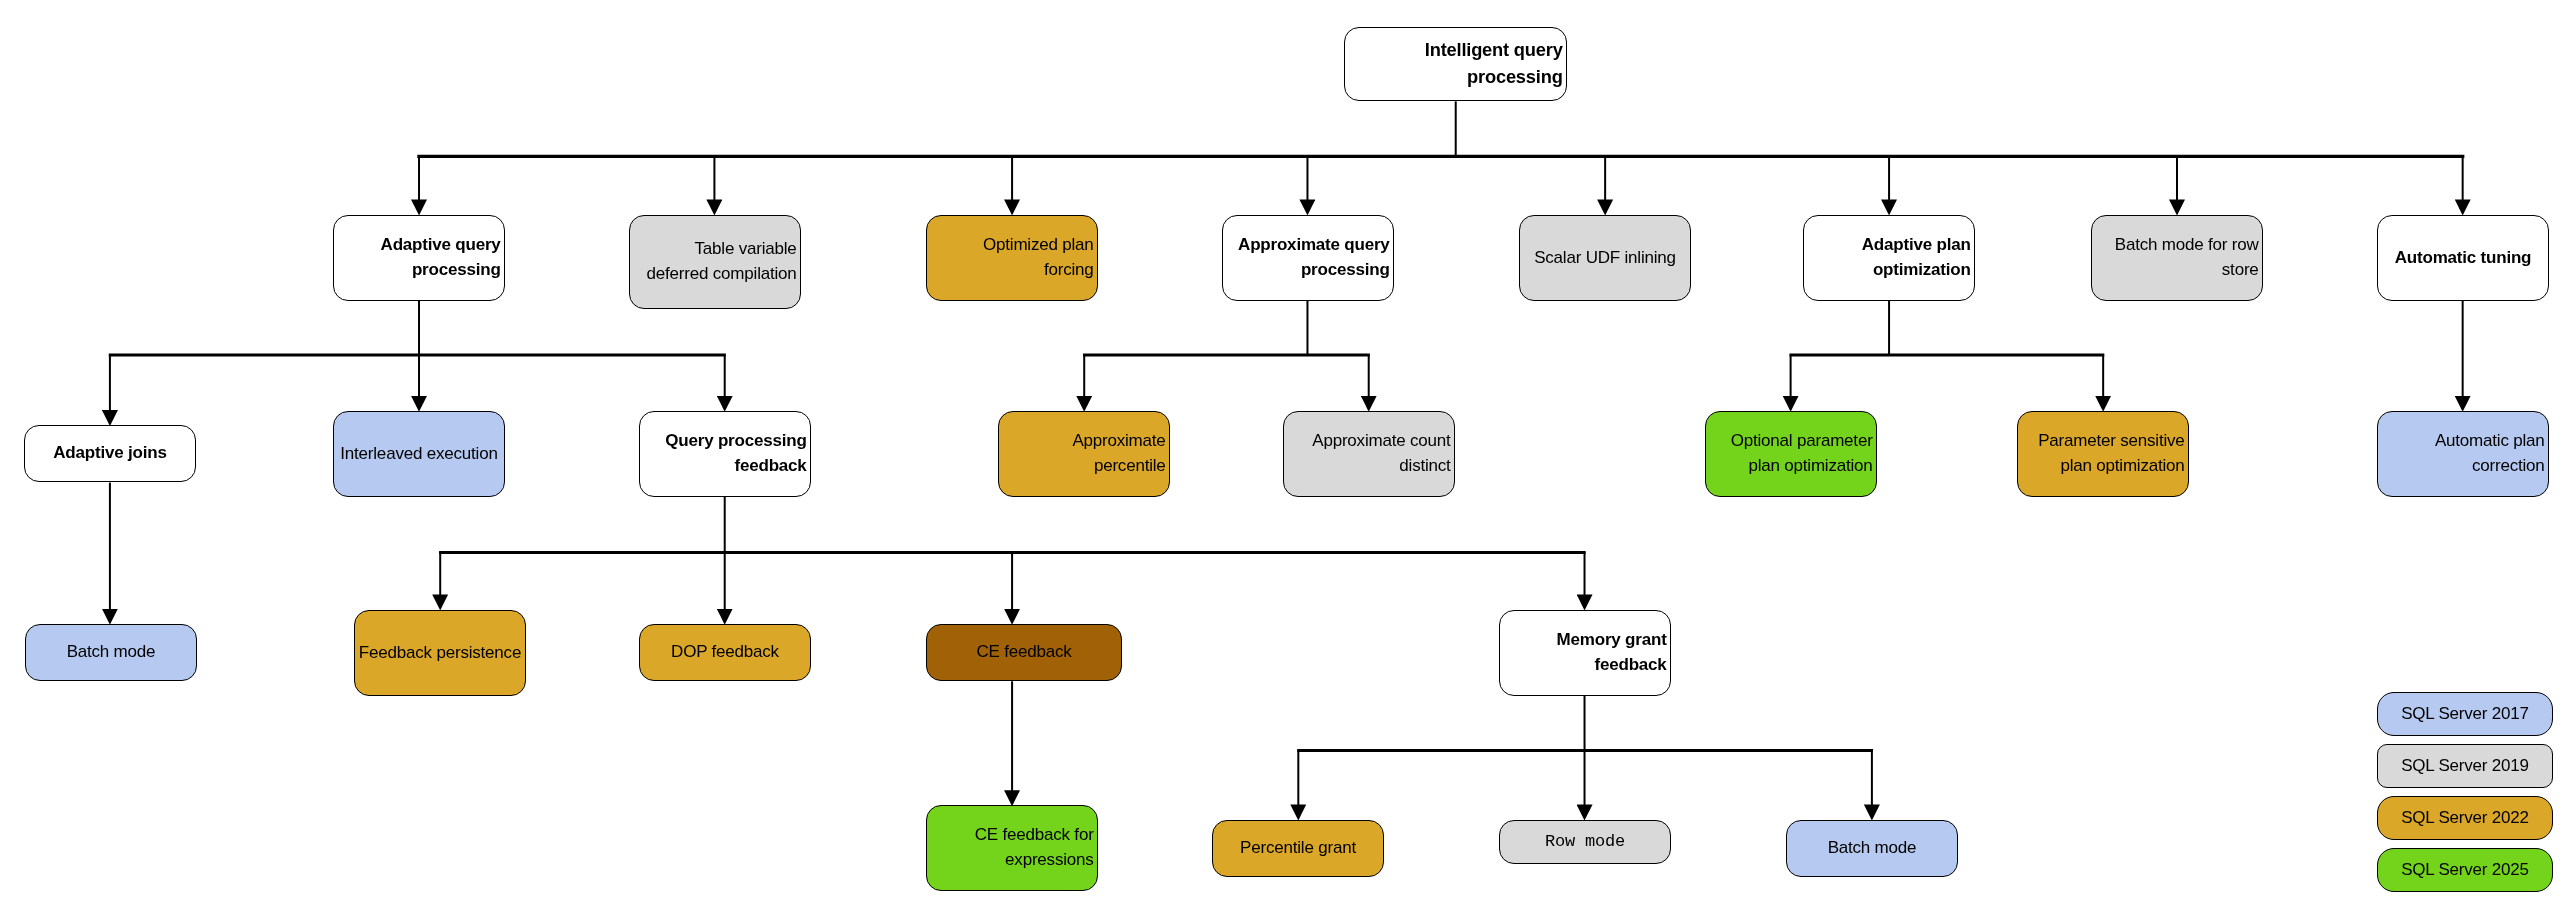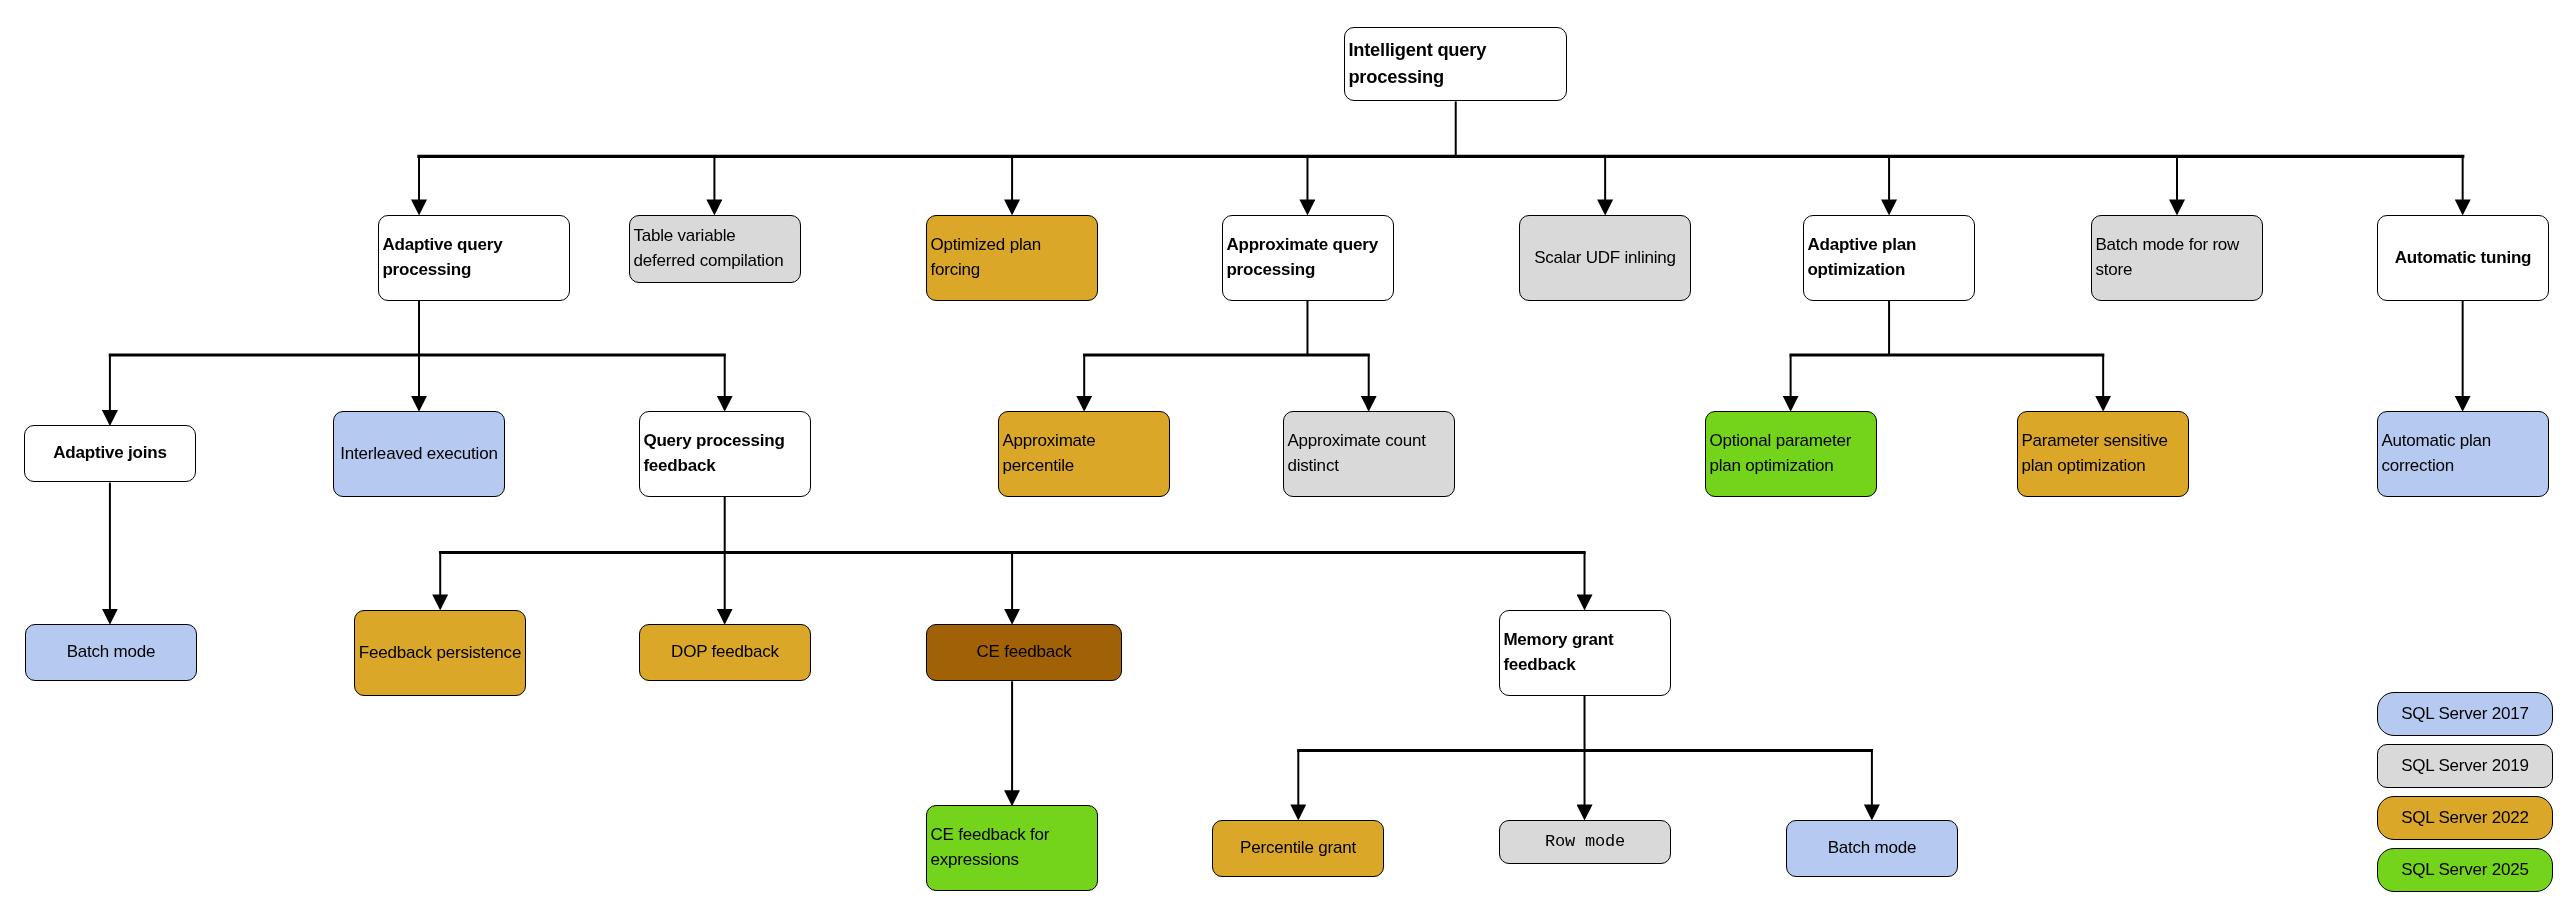--- a/index.html
+++ b/index.html
@@ -2,22 +2,22 @@
 <html style="font-size:9.2px"><head>
 <meta charset="utf-8">
 <style>
   html,body{margin:0;padding:0;background:#ffffff;}
   #canvas{position:relative;width:2576px;height:916px;background:#ffffff;overflow:hidden;
           font-family:"Liberation Sans", sans-serif;color:#000;}
   svg.edges{position:absolute;left:0;top:0;}
   .edges line{stroke:#000;}
   .v{stroke-width:3.5px;}
   .h{stroke-width:5.5px;}
-  .node{position:absolute;box-sizing:border-box;border:1.7px solid #000;border-radius:10px;
-        display:flex;align-items:center;justify-content:center;text-align:left;
+  .node{position:absolute;box-sizing:border-box;border:1.7px solid #000;border-radius:15px;
+        display:flex;align-items:center;justify-content:center;text-align:right;
         font-size:17px;line-height:1.45;letter-spacing:-0.2px;padding:0 3.4px;
         background:#fff;}
   .bold{font-weight:bold;}
   .root{font-size:18.3px;}
   .legend-item{position:absolute;box-sizing:border-box;left:2377px;width:176px;height:44px;
         border:1.7px solid #000;border-radius:17px;display:flex;align-items:center;
         justify-content:center;text-align:center;font-size:17px;letter-spacing:-0.2px;}
 </style>
 </head>
 <body>
@@ -73,22 +73,22 @@
 
     <line class="v" x1="2768" y1="1215" x2="2768" y2="1311"></line>
     <line class="h" x1="2266" y1="1311" x2="3272" y2="1311"></line>
     <line class="v" x1="2268" y1="1311" x2="2268" y2="1428" marker-end="url(#ah)"></line>
     <line class="v" x1="2768" y1="1311" x2="2768" y2="1428" marker-end="url(#ah)"></line>
     <line class="v" x1="3270" y1="1311" x2="3270" y2="1428" marker-end="url(#ah)"></line>
   </svg>
 
   <div class="node bold root" style="left: 1344px; top: 27px; width: 223px; height: 74px; background-color: rgb(255, 255, 255);">Intelligent query processing</div>
 
-  <div class="node bold" style="left: 333px; top: 215px; width: 192px; height: 86px; background-color: rgb(255, 255, 255); margin-left: 45px;">Adaptive query processing</div>
-  <div class="node" style="left: 629px; top: 215px; width: 172px; height: 68px; background-color: rgb(217, 217, 217);">Table variable deferred compilation</div>
+  <div class="node bold" style="left: 333px; top: 215px; width: 172px; height: 86px; background-color: rgb(255, 255, 255);">Adaptive query processing</div>
+  <div class="node" style="left: 629px; top: 215px; width: 172px; height: 94px; background-color: rgb(217, 217, 217);">Table variable deferred compilation</div>
   <div class="node" style="left: 926px; top: 215px; width: 172px; height: 86px; background-color: rgb(219, 167, 40);">Optimized plan forcing</div>
   <div class="node bold" style="left: 1222px; top: 215px; width: 172px; height: 86px; background-color: rgb(255, 255, 255);">Approximate query processing</div>
   <div class="node" style="left: 1519px; top: 215px; width: 172px; height: 86px; background-color: rgb(217, 217, 217);">Scalar UDF inlining</div>
   <div class="node bold" style="left: 1803px; top: 215px; width: 172px; height: 86px; background-color: rgb(255, 255, 255);">Adaptive plan optimization</div>
   <div class="node" style="left: 2091px; top: 215px; width: 172px; height: 86px; background-color: rgb(217, 217, 217);">Batch mode for row store</div>
   <div class="node bold" style="left: 2377px; top: 215px; width: 172px; height: 86px; background-color: rgb(255, 255, 255);">Automatic tuning</div>
 
   <div class="node bold" style="left: 24px; top: 425px; width: 172px; height: 57px; background-color: rgb(255, 255, 255);">Adaptive joins</div>
   <div class="node" style="left: 333px; top: 411px; width: 172px; height: 86px; background-color: rgb(182, 201, 240);">Interleaved execution</div>
   <div class="node bold" style="left: 639px; top: 411px; width: 172px; height: 86px; background-color: rgb(255, 255, 255);">Query processing feedback</div>

